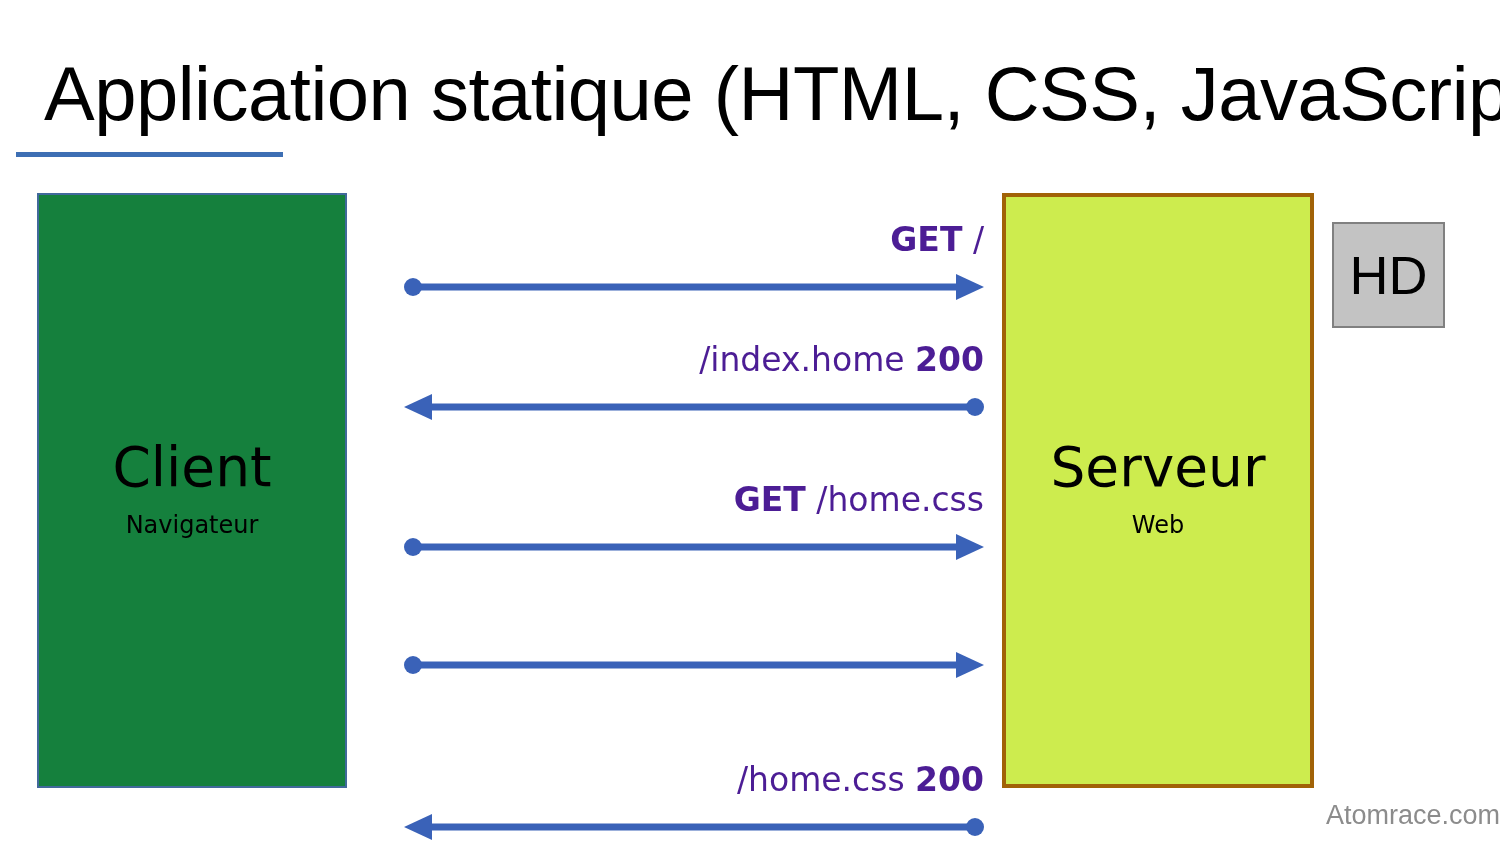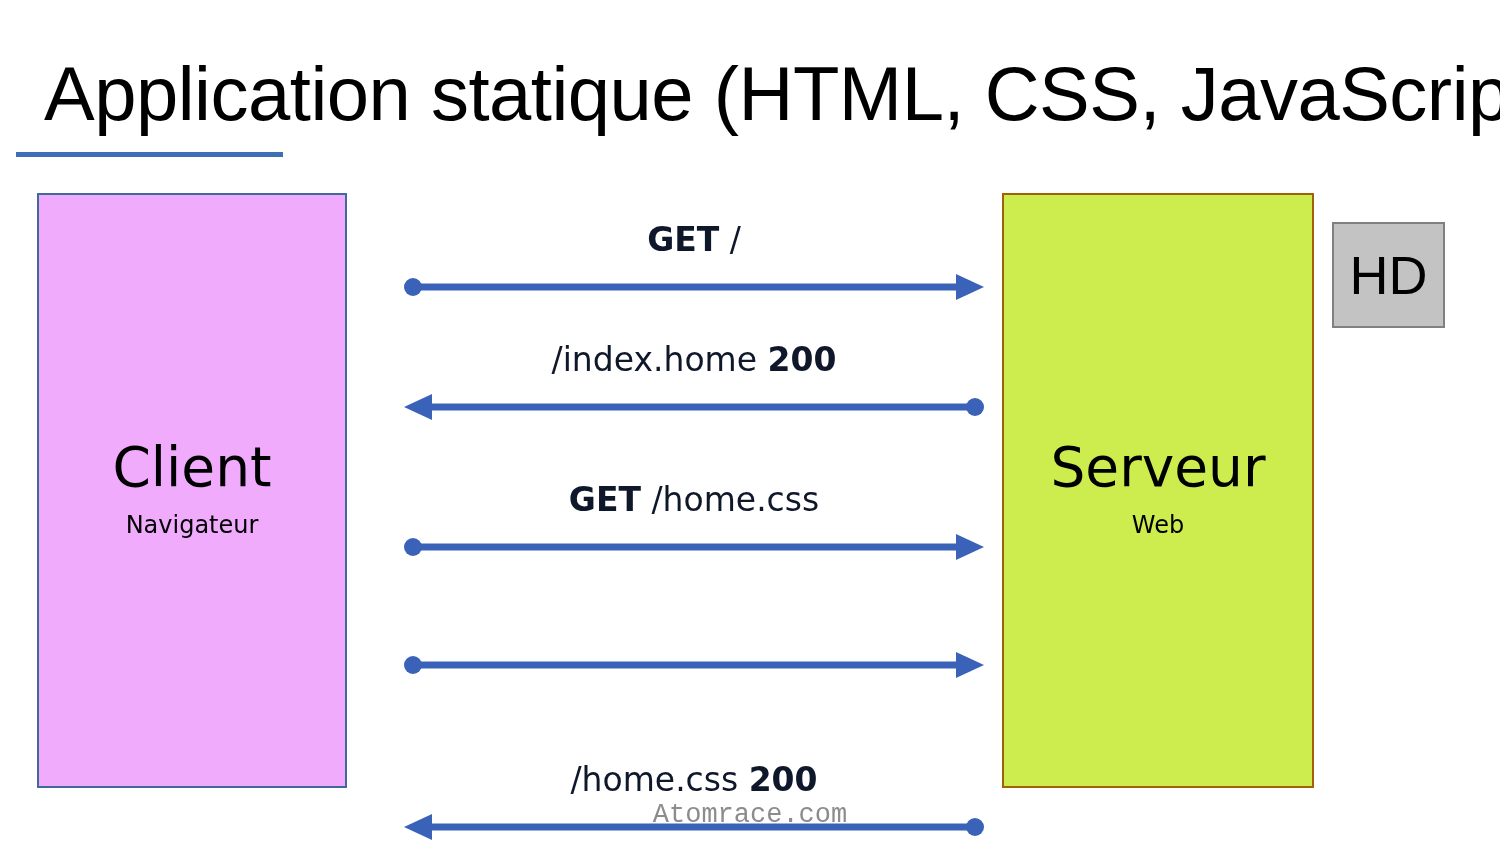--- a/index.html
+++ b/index.html
@@ -45,30 +45,30 @@
     display: flex;
     flex-direction: column;
     align-items: center;
     justify-content: center;
   }
   #client-box {
     left: 37px;
     top: 193px;
     width: 310px;
     height: 595px;
-    background: #f0abfc;
+    background: #15803d;
     border: 2px solid #41699b;
   }
   #server-box {
     left: 1002px;
     top: 193px;
     width: 312px;
     height: 595px;
     background: #cdec4e;
-    border: 2px solid #a16207;
+    border: 4px solid #a16207;
   }
   .node-title {
     font-family: "DejaVu Sans", sans-serif;
     font-size: 55px;
     font-weight: 400;
     line-height: 62px;
     color: #000000;
   }
   .node-sub {
     font-family: "DejaVu Sans", sans-serif;
@@ -105,46 +105,46 @@
     position: absolute;
     left: 404px;
     width: 580px;
     height: 112px;
   }
   .msg-label {
     position: absolute;
     left: 0;
     top: 0;
     width: 580px;
-    text-align: center;
+    text-align: right;
     font-family: "DejaVu Sans", sans-serif;
     font-size: 33px;
     line-height: 44px;
-    color: #0f172a;
+    color: #4c1d95;
     white-space: nowrap;
   }
   .msg-label .b { font-weight: 700; }
   .msg-label .n { font-weight: 400; }
   .msg-arrow {
     position: absolute;
     left: 0;
     top: 52px;
     width: 580px;
     height: 34px;
     display: block;
   }
 
   
   #footer {
     position: absolute;
     left: 0;
     top: 800px;
     width: 1500px;
-    text-align: center;
-    font-family: Liberation Mono, monospace;
+    text-align: right;
+    font-family: Liberation Sans, sans-serif;
     font-size: 27px;
     color: #8c8c8c;
   }
 </style>
 </head>
 <body>
 
 <div id="slide">
 
   <div id="title">Application statique (HTML, CSS, JavaScript)</div>

